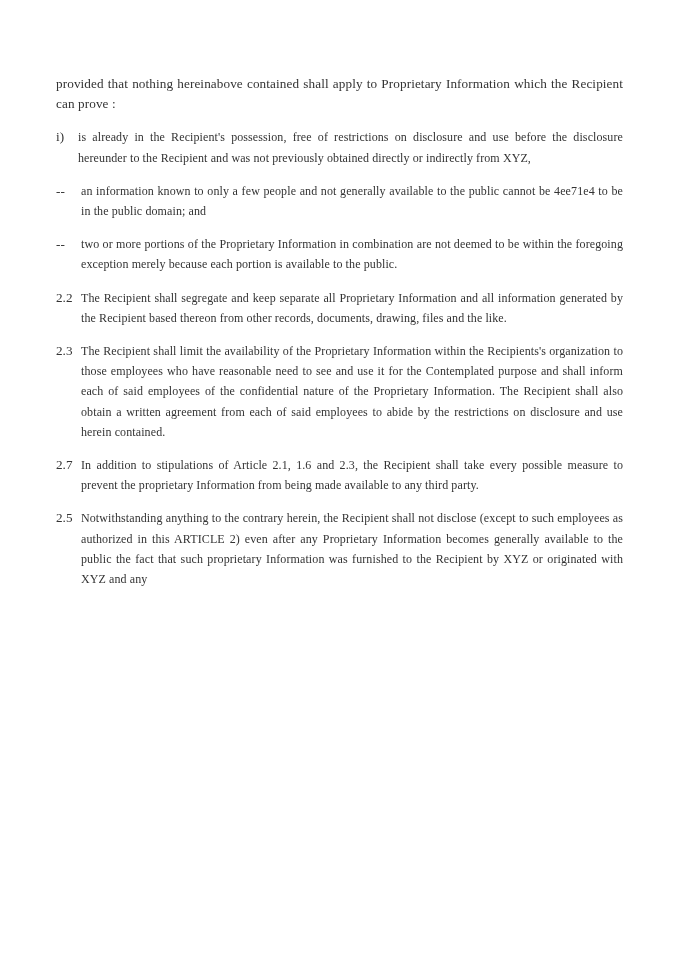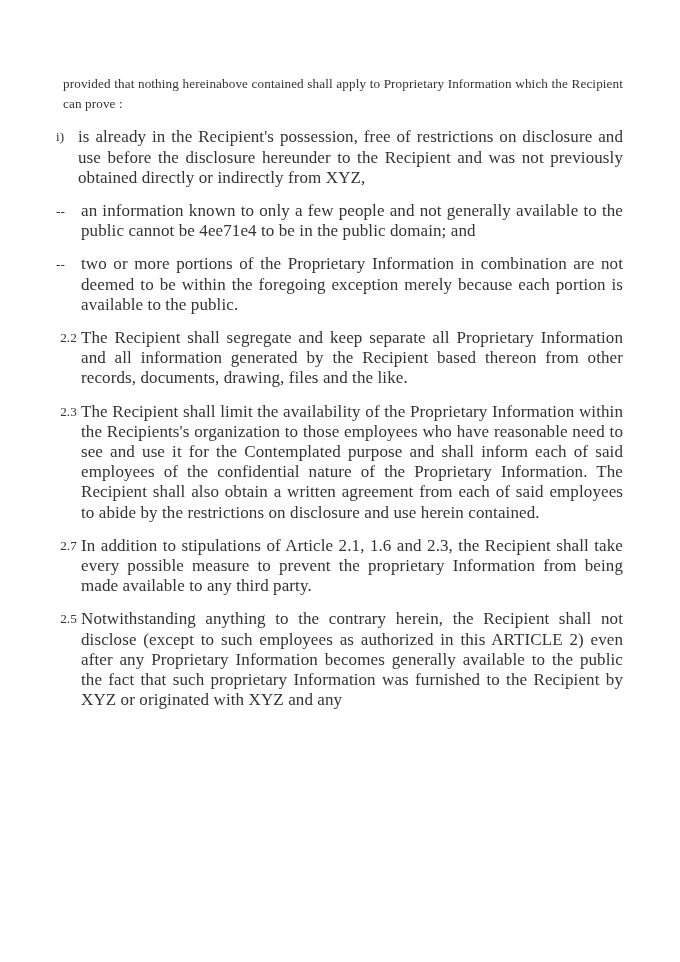--- a/index.html
+++ b/index.html
@@ -32,50 +32,50 @@
     line-height: 20.2px;
     text-align: justify;
     text-justify: inter-word;
     margin: 0 0 13px 0;
     color: #333333;
     letter-spacing: 0.1px;
   }
   .para:last-child { margin-bottom: 0; }
 
   
-  .plain { padding-left: 0; margin-left: 7px; }
+  .plain { padding-left: 0; }
 
   
   .hang {
     display: flex;
     align-items: flex-start;
     margin: 0 0 13px 0;
   }
   .hang .marker {
     flex: 0 0 auto;
     font-size: 13.2px;
     line-height: 20.2px;
     white-space: pre;
     color: #333333;
   }
   .hang .body {
     flex: 1 1 auto;
-    font-size: 17px;
+    font-size: 12px;
     line-height: 20.2px;
     text-align: justify;
     text-justify: inter-word;
     color: #333333;
     letter-spacing: 0.1px;
   }
   
   .roman .marker { width: 22px; }
   
   .dash .marker { width: 25px; }
   
-  .clause .marker { width: 25px; text-align: center; }
+  .clause .marker { width: 25px; }
 </style>
 </head>
 <body>
 
 <div class="page">
   <div class="content">
 
     <p class="para plain">provided that nothing hereinabove contained shall apply to Proprietary Information which the Recipient can prove :</p>
 
     <div class="hang roman">

